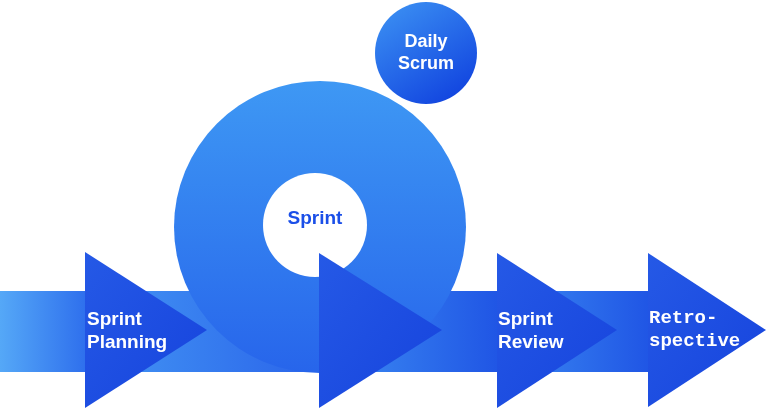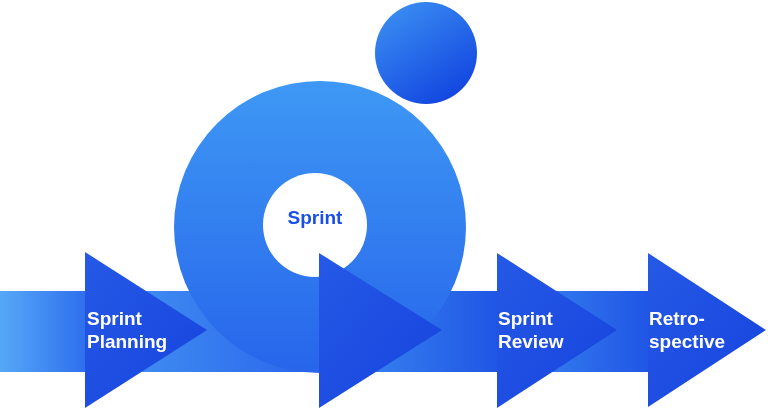--- a/index.html
+++ b/index.html
@@ -94,25 +94,27 @@
     <circle cx="315" cy="225" r="52" fill="#ffffff"></circle>
 
     <polygon points="85,252 207,330 85,408" fill="url(#headGrad)"></polygon>
     <polygon points="319,253 442,330 319,408" fill="url(#headGrad)"></polygon>
     <polygon points="497,253 617,330 497,408" fill="url(#headGrad)"></polygon>
     <polygon points="648,253 766,330 648,407" fill="url(#headGrad)"></polygon>
 
     <circle cx="426" cy="53" r="51" fill="url(#dailyGrad)"></circle>
   </svg>
 
+  <div class="label daily-label" style="left:366px; top:30px;">Daily
+Scrum</div>
 
   <div class="label sprint-label" style="left:255px; top:207px;">Sprint</div>
 
   <div class="label step-label" style="left:87px; top:307px;">Sprint
 Planning</div>
 
   <div class="label step-label" style="left:498px; top:307px;">Sprint
 Review</div>
 
-  <div class="label step-label" style="left:649px; top:307px;">Retro-
+  <div class="label step-label" style="left:649px; top:307px;font-family:Liberation Mono, monospace;">Retro-
 spective</div>
 
 </div>
 
 </body></html>

